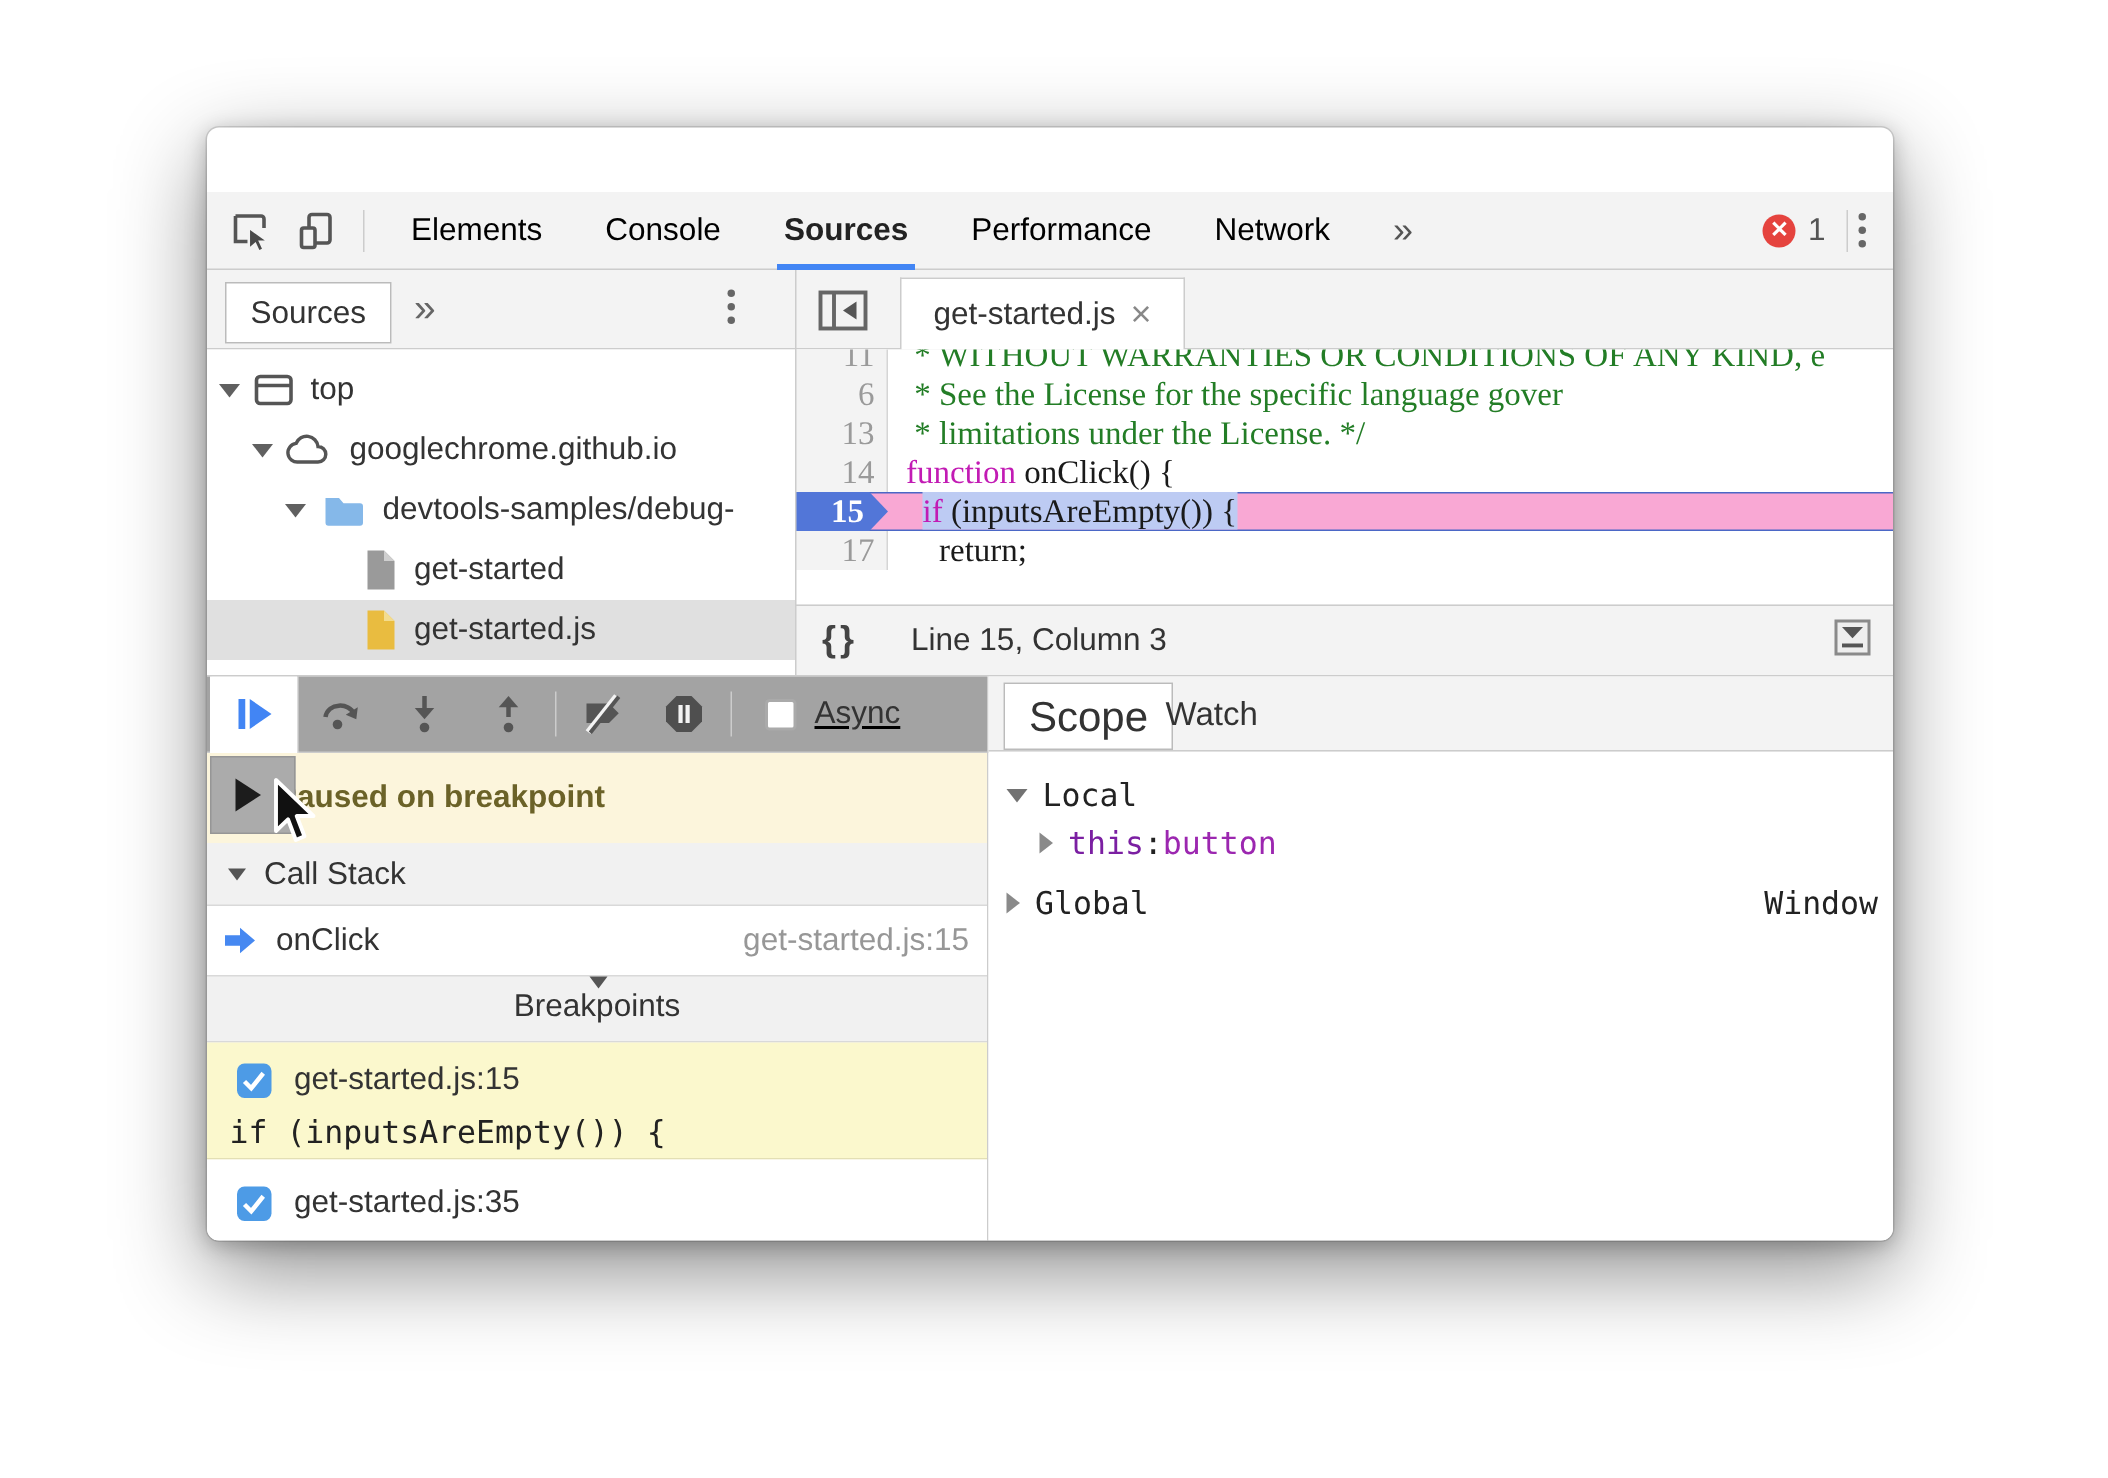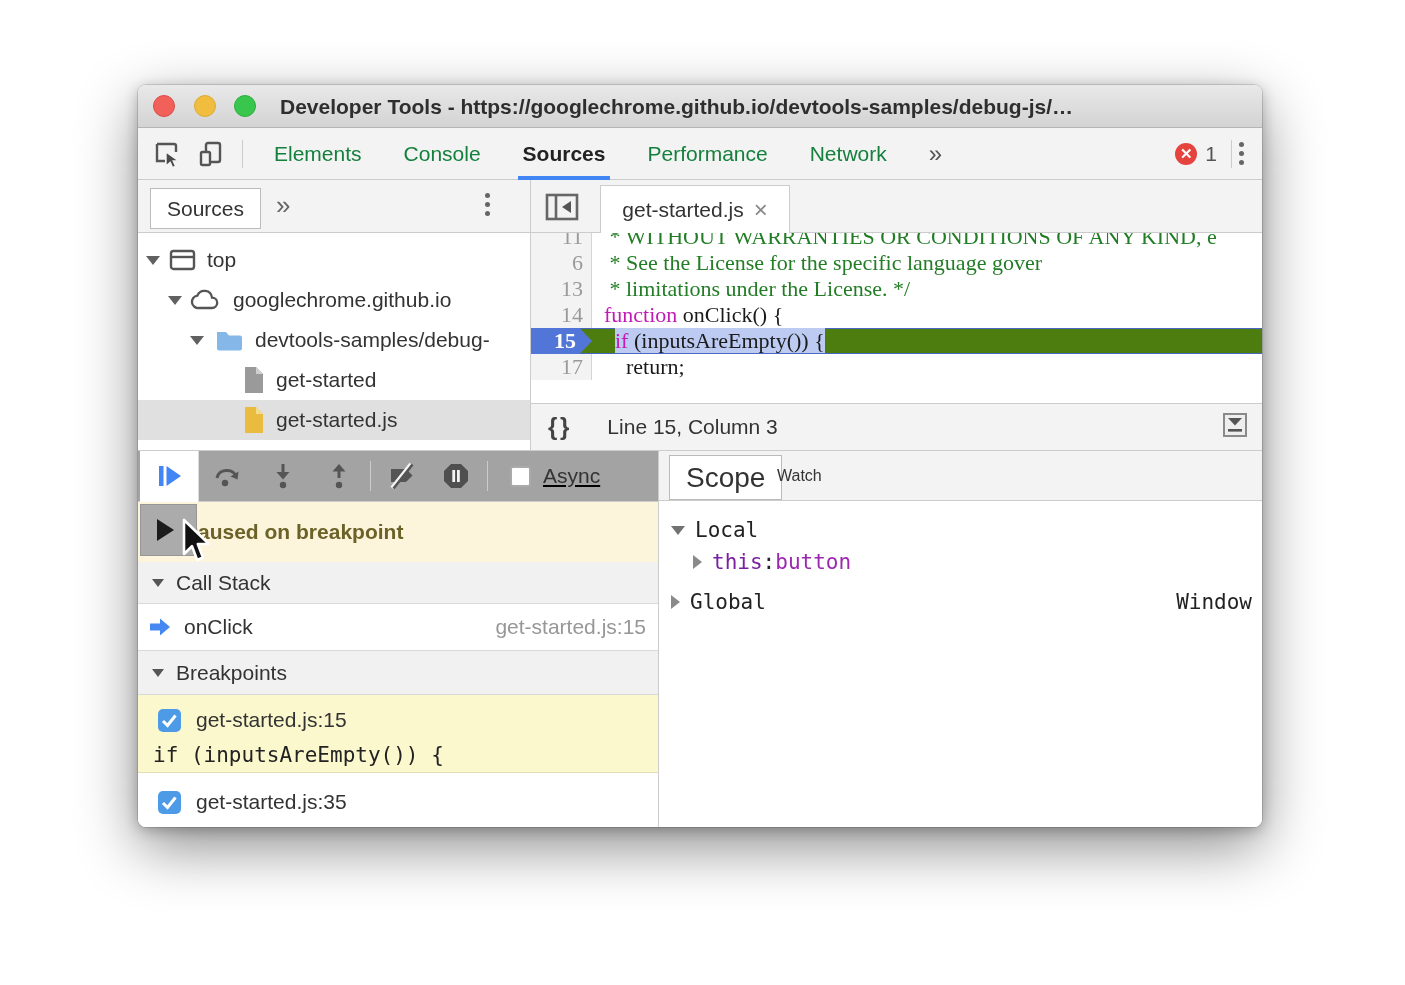--- a/index.html
+++ b/index.html
@@ -20,21 +20,21 @@
   .light.green { left:96px; background:#39c64c; border:1px solid #2cad3e; }
   .title-text { position:absolute; left:142px; top:0; height:43px; line-height:43px;
     font-size:21px; font-weight:600; color:#2e2e2e; white-space:nowrap; }
 
   
   .toolbar { position:absolute; left:0; top:43px; width:1124px; height:52px;
     background:#f3f3f3; border-bottom:1px solid #ccc; display:flex; align-items:center; }
   .tb-icon { width:30px; height:30px; display:flex; align-items:center; justify-content:center; flex:none; }
   .inspect { margin-left:14px; } .device { margin-left:14px; }
   .tb-divider { width:1px; height:28px; background:#ccc; margin:0 10px 0 16px; flex:none; }
-  .main-tab { position:relative; height:52px; line-height:52px; padding:0 21px; font-size:21px; color:#15803d; flex:none; }
+  .main-tab { position:relative; height:52px; line-height:52px; padding:0 21px; font-size:21px; color:#000000; flex:none; }
   .main-tab.active { font-weight:600; color:#222; }
   .main-tab.active .tab-underline { position:absolute; left:16px; right:16px; bottom:0; height:4px; background:#4285f4; }
   .toolbar-right { margin-left:auto; display:flex; align-items:center; }
   .err-badge { width:22px; height:22px; border-radius:50%; background:#e5433e; color:#fff;
     font-size:15px; font-weight:700; text-align:center; line-height:22px; flex:none; }
   .err-count { font-size:21px; color:#555; margin:0 14px 0 8px; }
   .kebab { width:6px; display:flex; flex-direction:column; gap:4px; align-items:center; margin:0 18px 0 6px; }
   .kebab i { width:5px; height:5px; border-radius:50%; background:#666; }
   .vline { width:1px; height:28px; background:#ccc; }
 
@@ -62,21 +62,21 @@
   .ed-close { color:#888; font-size:24px; line-height:20px; }
 
   .code { position:absolute; left:392px; top:148px; width:732px; height:170px; background:#fff; overflow:hidden;
     font-family:Liberation Serif, serif; font-size:22px; line-height:26px; }
   .cl { position:relative; height:26px; display:flex; white-space:pre; }
   .cl:first-child { margin-top:-9px; }
   .gut { flex:none; width:62px; background:#f3f3f3; border-right:1px solid #d5d5d5;
     color:#9a9a9a; text-align:right; padding-right:8px; }
   .txt { flex:1; padding-left:12px; overflow:hidden; color:#1a1a1a; }
   .c-comment { color:#237d26; } .c-kw { color:#c21bb4; } .c-str { color:#c41a16; }
-  .cl.current { background:#4d7c0f; box-shadow:inset 0 1px 0 #4b67c6, inset 0 -1px 0 #4b67c6; }
+  .cl.current { background:#f9a8d4; box-shadow:inset 0 1px 0 #4b67c6, inset 0 -1px 0 #4b67c6; }
   .cl.current .gut { background:#5276d8; border-right:none; color:#fff; font-weight:bold;
     clip-path:polygon(0 0, 80% 0, 100% 50%, 80% 100%, 0 100%); padding-right:16px; }
   .sel { background:#bdcbf3; }
 
   .ed-status { position:absolute; left:392px; top:318px; width:732px; height:47px;
     background:#f3f3f3; border-top:1px solid #ccc; display:flex; align-items:center; }
   .pp { font-size:24px; font-weight:700; color:#444; margin-left:18px; letter-spacing:-2px; }
   .pos { font-size:21px; color:#333; margin-left:40px; }
   .status-dl { margin-left:auto; margin-right:14px; }
 
@@ -108,56 +108,50 @@
   .sec-header { position:absolute; left:0; width:520px; background:#f1f1f1;
     border-top:1px solid #d9d9d9; border-bottom:1px solid #d9d9d9;
     display:flex; align-items:center; font-size:21px; color:#333; }
   .sec-header .tri-sm { width:0; height:0; border-left:6px solid transparent; border-right:6px solid transparent;
     border-top:8px solid #555; margin:0 12px 0 14px; }
   .cs-header { top:477px; height:42px; border-top:none; }
   .frame-row { position:absolute; left:0; top:519px; width:520px; height:46px; background:#fff;
     display:flex; align-items:center; }
   .frame-fn { font-size:21px; color:#333; margin-left:12px; }
   .frame-loc { margin-left:auto; margin-right:12px; font-size:21px; color:#979797; }
-  .bp-header { top:565px; height:45px; }
+  .bp-header { top:565px; height:45px;flex-direction:column; }
   .bp1 { position:absolute; left:0; top:610px; width:520px; height:78px; background:#fbf8cd; border-bottom:1px solid #e3dfb4; }
   .bp2 { position:absolute; left:0; top:688px; width:520px; height:54px; background:#fff; }
   .bp-line1 { position:absolute; left:20px; display:flex; align-items:center; gap:15px; }
   .bp1 .bp-line1 { top:13px; } .bp2 .bp-line1 { top:17px; }
   .bp-check { width:23px; height:23px; border-radius:5px; background:#4d9be6; flex:none; }
   .bp-label { font-size:21px; color:#333; }
   .bp-code { position:absolute; left:15px; top:48px; font-family:"DejaVu Sans Mono", monospace; font-size:21px; color:#222; white-space:pre; }
 
   
   .scope-header { position:absolute; left:521px; top:366px; width:603px; height:50px;
     background:#f3f3f3; border-bottom:1px solid #ccc; }
   .scope-tab { position:absolute; left:10px; top:4px; height:45px; padding:0 16px; background:#fff;
     border:1px solid #bbb; font-size:28px; color:#333; line-height:43px; }
-  .watch-tab { position:absolute; left:108px; top:0; height:50px; line-height:50px; font-size:16px; color:#333; padding:0 10px; }
+  .watch-tab { position:absolute; left:108px; top:0; height:50px; line-height:50px; font-size:22px; color:#333; padding:0 10px; }
   .scope-body { position:absolute; left:521px; top:417px; width:603px; height:325px; background:#fff;
     font-family:"DejaVu Sans Mono", monospace; font-size:21px; color:#222; }
   .scope-row { position:absolute; left:0; width:603px; height:30px; display:flex; align-items:center; }
   .sr-local { top:13px; } .sr-this { top:45px; } .sr-global { top:85px; }
   .s-tri-d { width:0; height:0; border-left:7px solid transparent; border-right:7px solid transparent; border-top:9px solid #727272; margin:0 10px 0 12px; }
   .s-tri-r { width:0; height:0; border-top:7px solid transparent; border-bottom:7px solid transparent; border-left:9px solid #8a8a8a; margin:0 10px 0 12px; }
   .sr-this { padding-left:22px; }
   .prop-name { color:#7b1fa2; } .prop-val { color:#9c27b0; }
   .global-val { margin-left:auto; margin-right:10px; color:#222; }
 </style>
 </head>
 <body>
 
 <div class="window">
 
-  <div class="titlebar">
-    <div class="light red"></div>
-    <div class="light yellow"></div>
-    <div class="light green"></div>
-    <div class="title-text">Developer Tools - https://googlechrome.github.io/devtools-samples/debug-js/…</div>
-  </div>
 
   <div class="toolbar">
     <div class="tb-icon inspect">
       <svg width="28" height="28" viewBox="0 0 28 28">
         <path d="M4,4 h17 a2,2 0 0 1 2,2 v6 M12,21 h-8 a0,0 0 0 1 0,0 v-17" fill="none" stroke="#555" stroke-width="2.4"></path>
         <polygon points="13,12 13,26 17.2,22.4 19.6,27.6 22.6,26.2 20.2,21 25.6,21" fill="#4a4a4a" stroke="#f3f3f3" stroke-width="1.4"></polygon>
       </svg>
     </div>
     <div class="tb-icon device">
       <svg width="28" height="28" viewBox="0 0 28 28">

